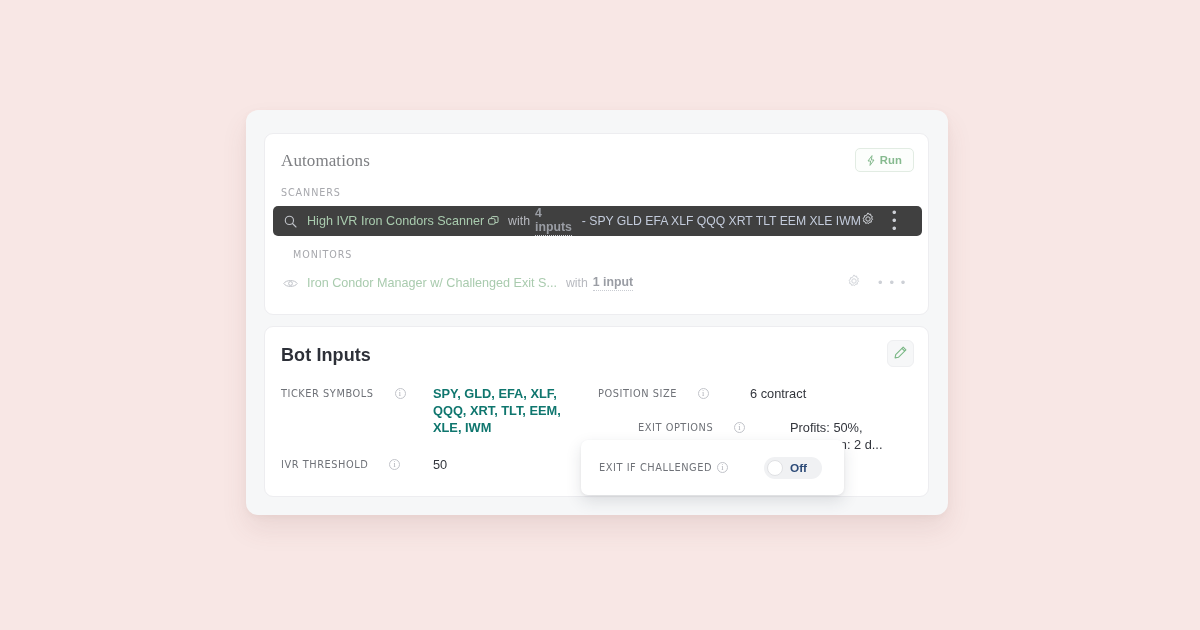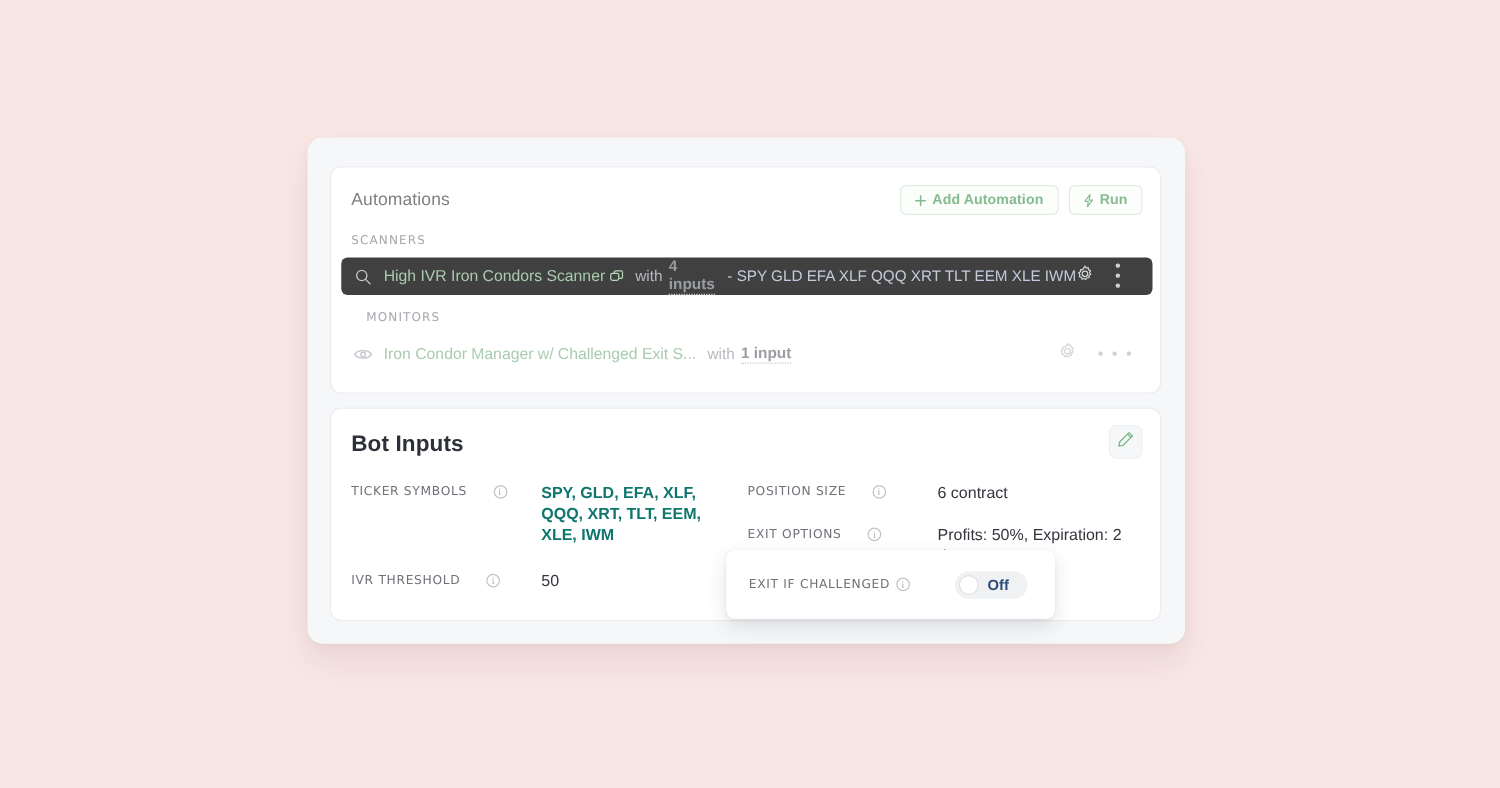--- a/index.html
+++ b/index.html
@@ -56,23 +56,24 @@
     position: absolute;
     left: 0; top: 0;
     width: 100%;
     height: 58px;
   }
 
   .auto-title {
     position: absolute;
     left: 16px;
     top: 17px;
-    font-size: 14px;
+    font-size: 17px;
     color: #7f8084;
     letter-spacing: .1px;
+    font-family: Liberation Serif, serif;
   }
 
   .head-btns {
     position: absolute;
     right: 14px;
     top: 14px;
     display: flex;
     gap: 8px;
   }
 
@@ -325,28 +326,20 @@
 <body>
 
 <div class="shell">
 
   <div class="card card-automations">
 
     <div class="auto-head">
       <div class="auto-title">Automations</div>
 
       <div class="head-btns">
-        <div class="btn">
-          <span>
-            <svg width="9" height="9" viewBox="0 0 9 9">
-              <path d="M4.5 0.6 L4.5 8.4 M0.6 4.5 L8.4 4.5" stroke="#86ba8f" stroke-width="1.2" stroke-linecap="round"></path>
-            </svg>
-          </span>
-          <span>Add Automation</span>
-        </div>
 
         <div class="btn">
           <span>
             <svg width="8" height="11" viewBox="0 0 8 11">
               <path d="M5 0.6 L1 6 L3.6 6 L3 10.4 L7 5 L4.4 5 Z" fill="none" stroke="#86ba8f" stroke-width="1" stroke-linejoin="round"></path>
             </svg>
           </span>
           <span>Run</span>
         </div>
       </div>
@@ -448,21 +441,21 @@
 
       <div class="col col-right">
         <div class="field">
           <div class="f-label">
             <span>POSITION SIZE</span>
             <span class="info-i">i</span>
           </div>
           <div class="f-value">6 contract</div>
         </div>
 
-        <div class="field" style="margin-top:17px;">
+        <div class="field" style="margin-top:17px;margin-left:40px;">
           <div class="f-label">
             <span>EXIT OPTIONS</span>
             <span class="info-i">i</span>
           </div>
           <div class="f-value">Profits: 50%, Expiration: 2 d...</div>
         </div>
       </div>
     </div>
   </div>
 

